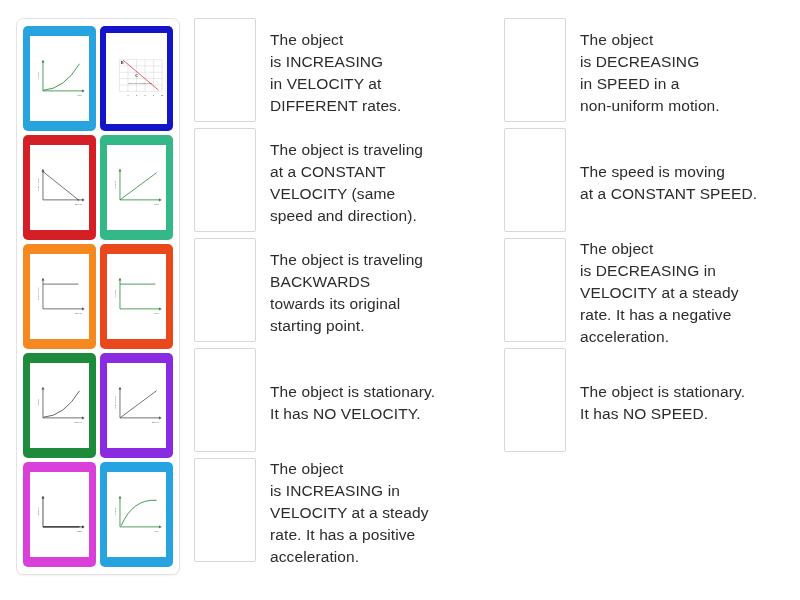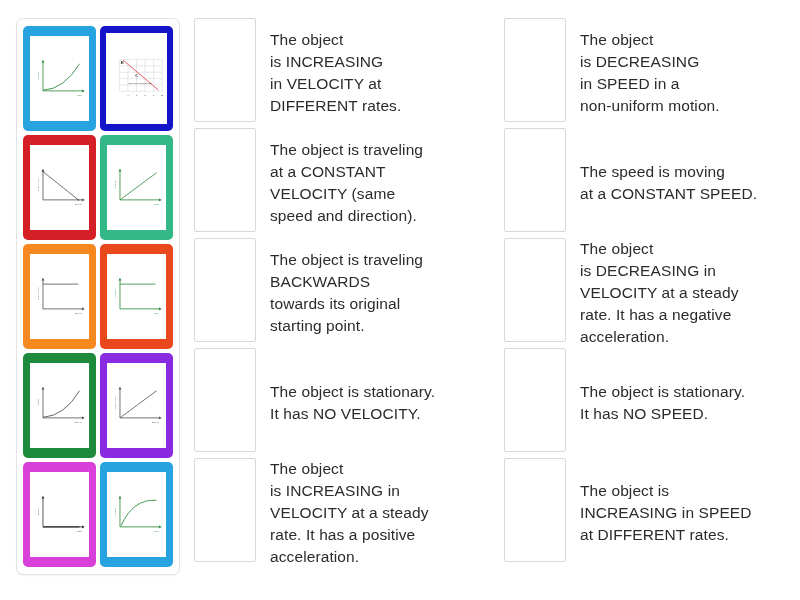--- a/index.html
+++ b/index.html
@@ -303,22 +303,16 @@
 is DECREASING in
 VELOCITY at a steady
 rate. It has a negative
 acceleration.</div>
         </div>
         <div class="pair">
           <div class="dropzone"></div>
           <div class="pair-text">The object is stationary.
 It has NO SPEED.</div>
         </div>
-        <div class="pair">
-          <div class="dropzone"></div>
-          <div class="pair-text">The object is
-INCREASING in SPEED
-at DIFFERENT rates.</div>
-        </div>
       </div>
   </div>
 
 </div>
 
 </body></html>

